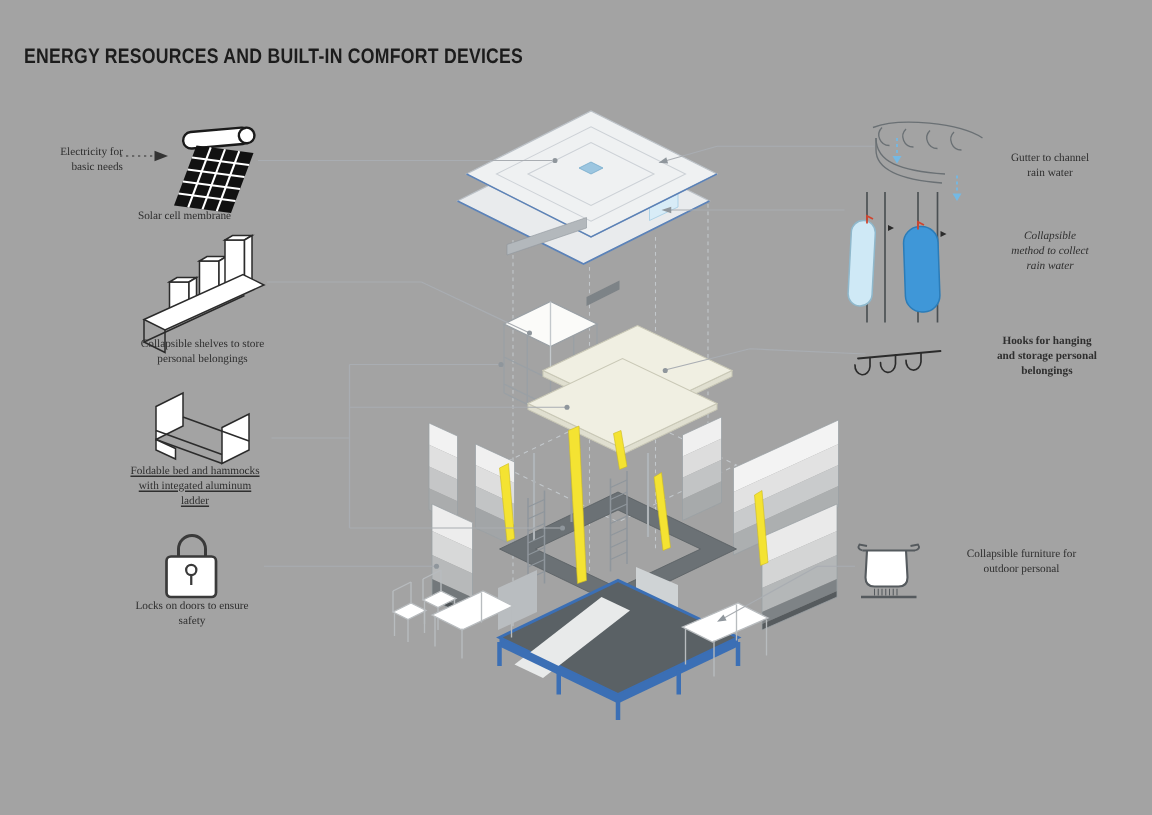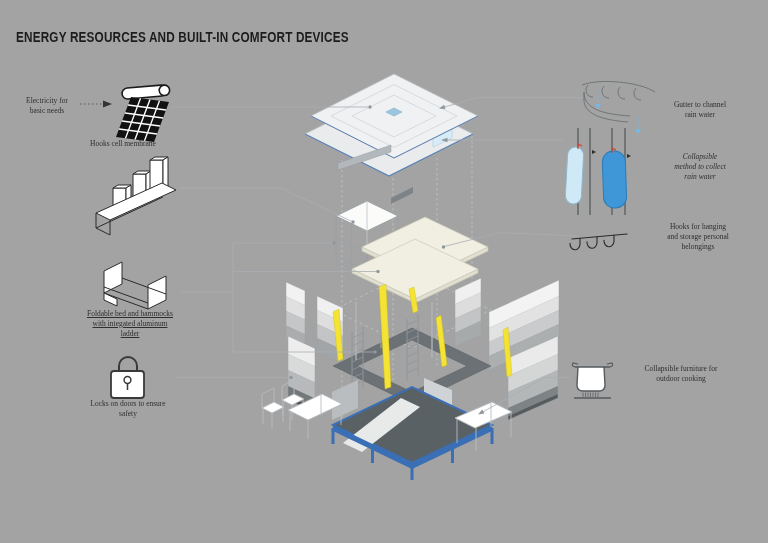--- a/index.html
+++ b/index.html
@@ -321,33 +321,35 @@
           <line x1="585.5" y1="392.5" x2="585.5" y2="397"></line>
         <line x1="588" y1="392.5" x2="588" y2="397"></line>
           <line x1="590.5" y1="392.5" x2="590.5" y2="397"></line>
         <line x1="593" y1="392.5" x2="593" y2="397"></line>
           <line x1="595.5" y1="392.5" x2="595.5" y2="397"></line>
         <line x1="598" y1="392.5" x2="598" y2="397"></line>
       </g>
     </g>
   </svg>
 
-  <div class="lbl" style="left:12px;top:96px;width:70px;">Electricity for
+  <div class="lbl" style="left:12px;top:96px;width:70px;text-align:right;">Electricity for
 basic needs</div>
-  <div class="lbl" style="left:74px;top:139px;width:98px;">Hooks cell membrane</div>
+  <div class="lbl" style="left:74px;top:139px;width:98px;">Solar cell membrane</div>
+  <div class="lbl" style="left:72px;top:224px;width:126px;">Collapsible shelves to store
+personal belongings</div>
   <div class="lbl" style="left:66px;top:309px;width:128px;text-decoration:underline;">Foldable bed and hammocks
 with integated aluminum
 ladder</div>
   <div class="lbl" style="left:74px;top:399px;width:108px;text-align:center;">Locks on doors to ensure
 safety</div>
 
   <div class="lbl" style="left:652px;top:100px;width:96px;">Gutter to channel
 rain water</div>
   <div class="lbl" style="left:650px;top:152px;width:100px;font-style:italic;">Collapsible
 method to collect
 rain water</div>
-  <div class="lbl" style="left:642px;top:222px;width:112px;">Hooks for hanging
+  <div class="lbl" style="left:642px;top:222px;width:112px;font-weight:bold;">Hooks for hanging
 and storage personal
 belongings</div>
   <div class="lbl" style="left:618px;top:364px;width:126px;">Collapsible furniture for
-outdoor cooking</div>
+outdoor personal</div>
 
 </div>
 
 </body></html>

